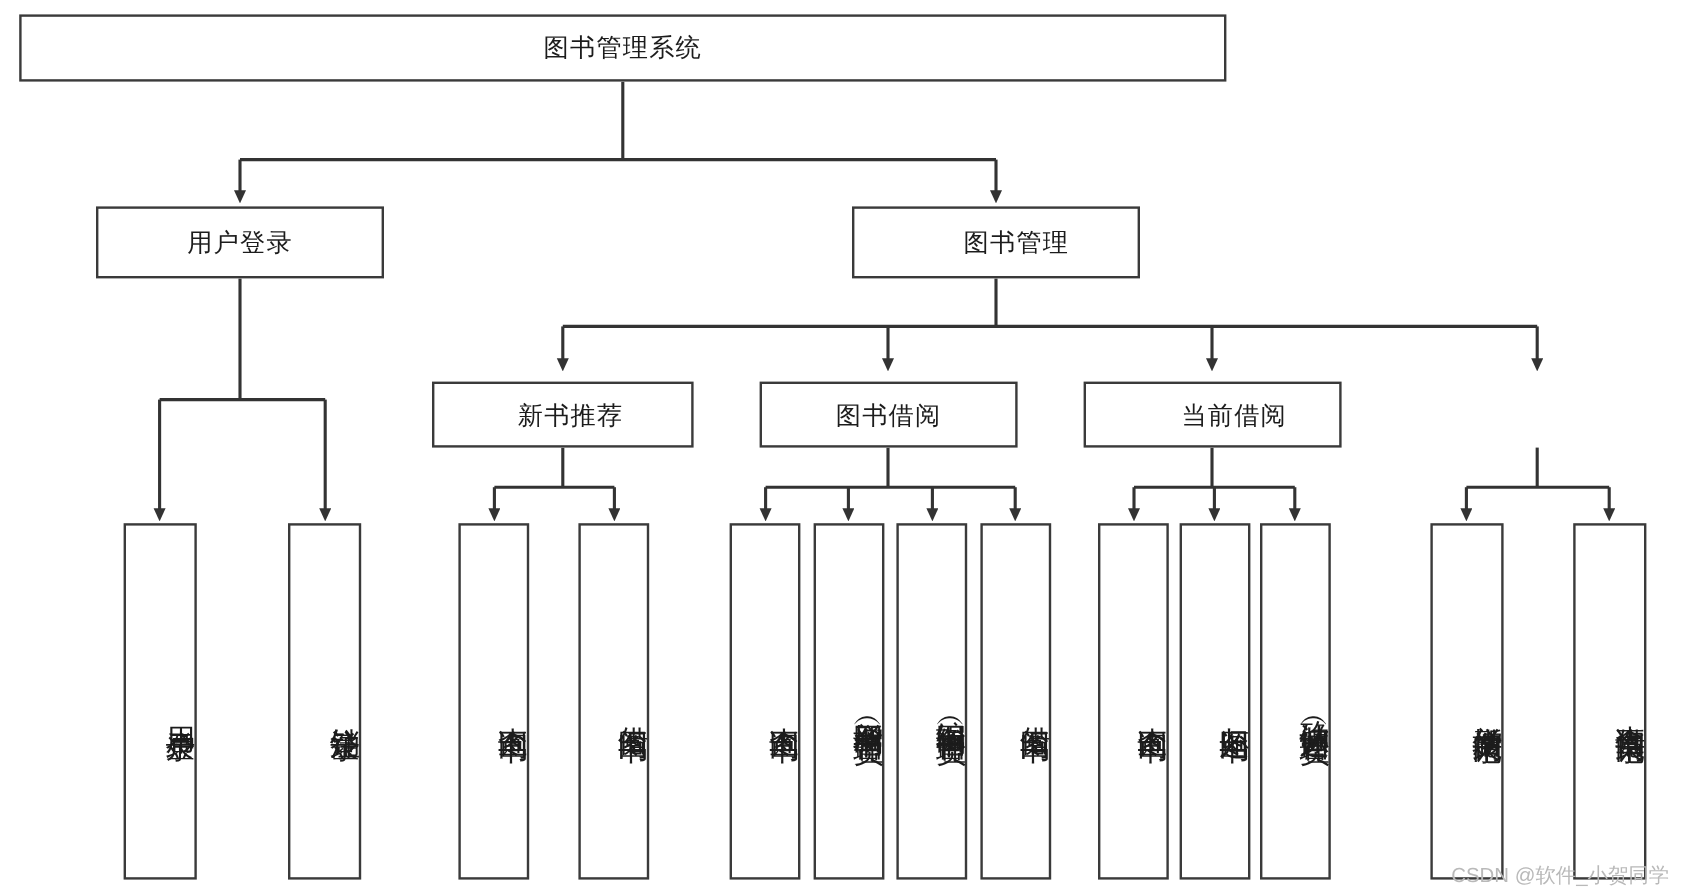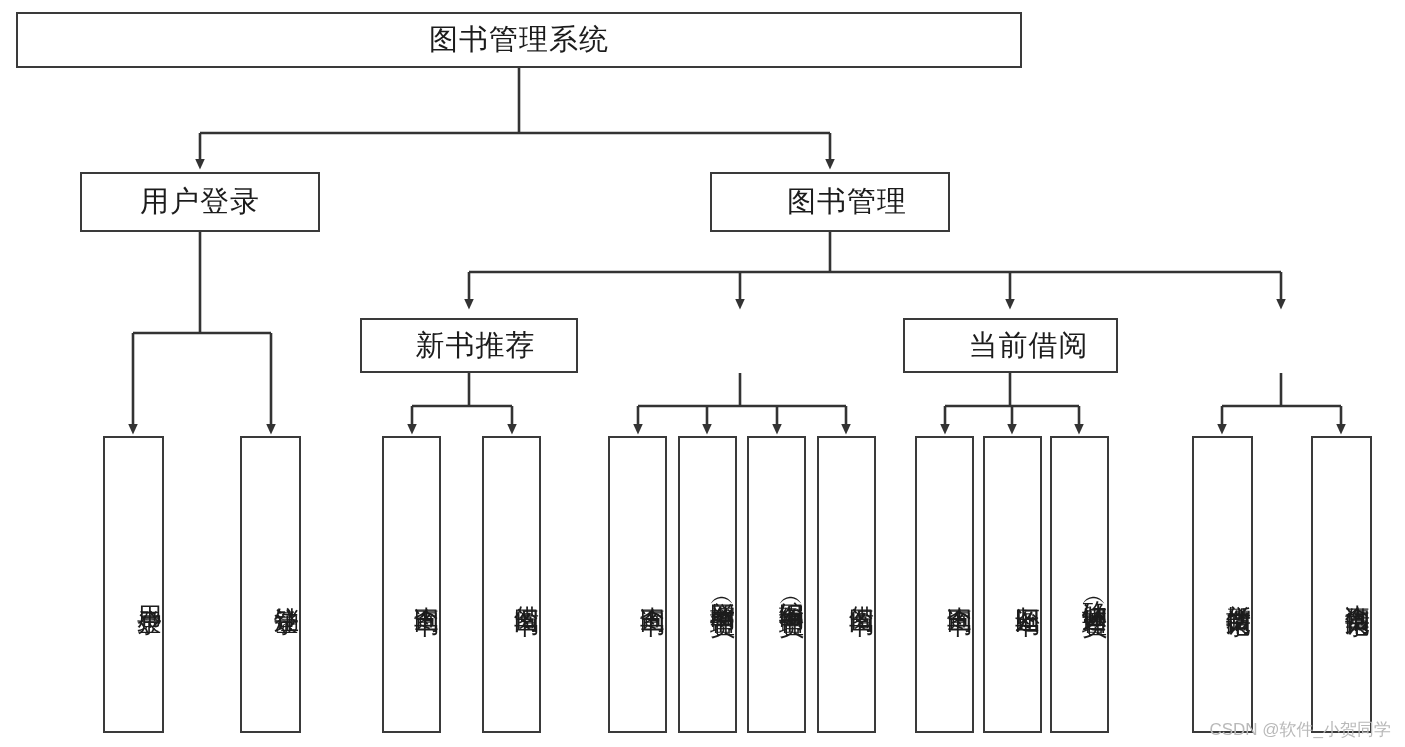--- a/index.html
+++ b/index.html
@@ -29,21 +29,21 @@
     box-sizing: border-box;
     border: 2.5px solid #3a3a3a;
     background: #ffffff;
     display: flex;
     align-items: center;
     justify-content: center;
     color: #1c1c1c;
     z-index: 2;
   }
   .node.h {
-    font-size: 29px;
+    font-size: 21px;
     letter-spacing: 1px;
     text-align: center;
   }
   .node.v {
     writing-mode: vertical-rl;
     text-orientation: upright;
     font-size: 25px;
     letter-spacing: 2px;
     align-items: flex-start;
     justify-content: center;
@@ -127,20 +127,23 @@
   <div class="node h" style="left:80px; top:172px; width:240px; height:60px;">
     <span class="lbl">用户登录</span>
   </div>
   <div class="node h" style="left:710px; top:172px; width:240px; height:60px;padding-left:34px;">
     <span class="lbl">图书管理</span>
   </div>
 
   <div class="node h" style="left:360px; top:318px; width:218px; height:55px;padding-left:13px;">
     <span class="lbl">新书推荐</span>
   </div>
+  <div class="node h" style="left:633px; top:318px; width:215px; height:55px;">
+    <span class="lbl">图书借阅</span>
+  </div>
   <div class="node h" style="left:903px; top:318px; width:215px; height:55px;padding-left:36px;">
     <span class="lbl">当前借阅</span>
   </div>
 
   <div class="node v" style="left:103px; top:436px; width:61px; height:297px;">
     <span class="lbl">用户登录</span>
   </div>
   <div class="node v" style="left:240px; top:436px; width:61px; height:297px;">
     <span class="lbl">注销登录</span>
   </div>

